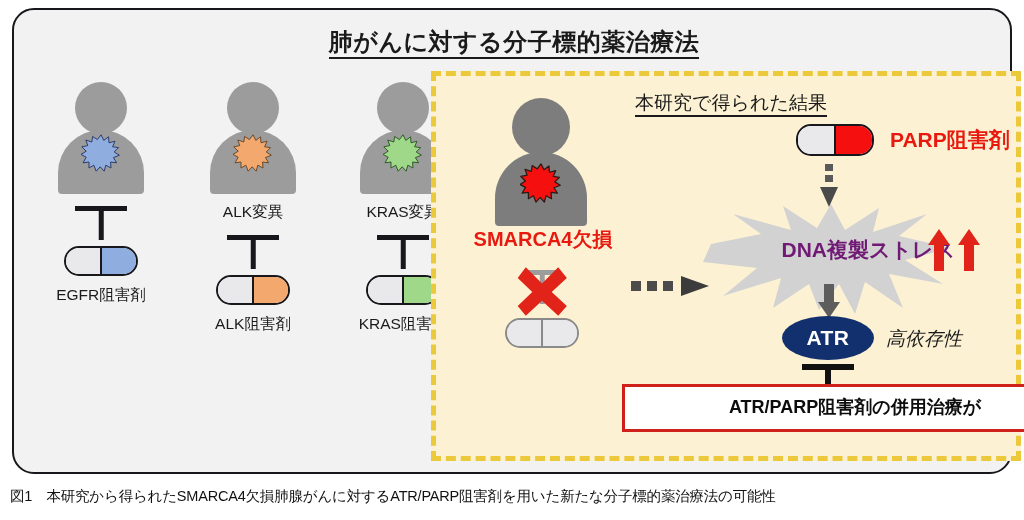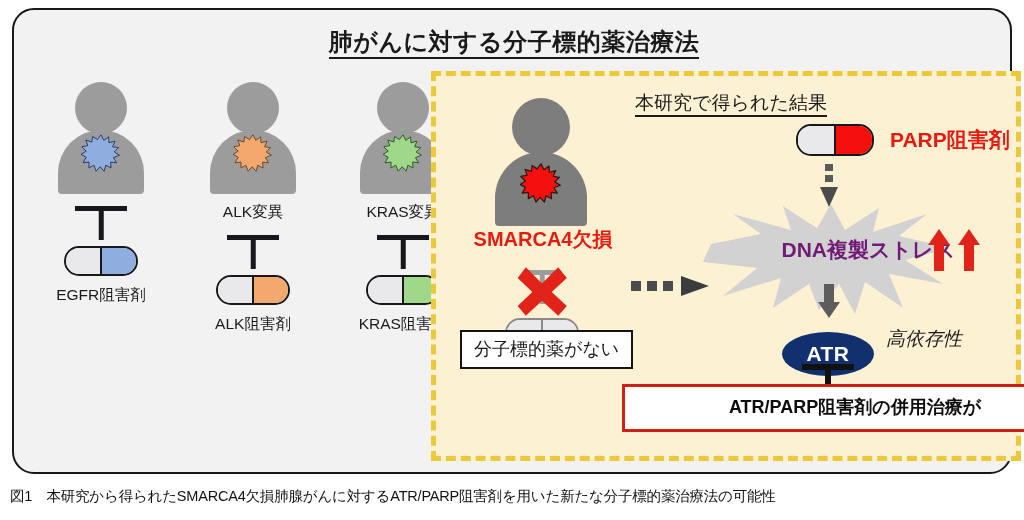--- a/index.html
+++ b/index.html
@@ -145,21 +145,21 @@
   .parp-row .pill{width:78px;height:32px;margin:0;}
   .red-drug-label{font-size:21px;font-weight:bold;color:#e8190f;white-space:nowrap;}
 
   .parp-dotted-arrow{position:absolute;left:383px;top:88px;width:20px;height:44px;}
 
   
   .down-arrow-solid{position:absolute;left:382px;top:208px;width:22px;height:34px;}
 
   
   .atr-oval{
-    position:absolute;left:346px;top:256px;width:92px;height:44px;
+    position:absolute;left:346px;top:240px;width:92px;height:44px;
     background:#13306e;border-radius:50%;
     display:flex;align-items:center;justify-content:center;
   }
   .atr-oval span{color:#ffffff;font-size:21px;font-weight:bold;letter-spacing:.5px;}
   .atr-dep{
     position:absolute;left:450px;top:250px;font-size:19px;color:#1a1a1a;white-space:nowrap;font-style:italic;
   }
 
   .atr-tbar{position:absolute;left:366px;top:288px;width:52px;height:32px;}
   .atr-tbar .cap{position:absolute;left:0;top:0;width:52px;height:6px;background:#111;}
@@ -281,23 +281,20 @@
           <div class="pill empty">
             <div class="half-l"></div>
             <div class="half-r"></div>
             <div class="divider"></div>
           </div>
         </div>
         <svg class="xmark" viewBox="0 0 100 100">
           <polygon points="20,6 50,36 80,6 96,26 68,52 96,78 80,96 50,68 20,96 5,78 32,52 5,26" fill="#e2231a"></polygon>
         </svg>
       </div>
-      <div class="nobox">
-        <span>分子標的薬がない</span>
-      </div>
 
       <svg class="dot-arrow" viewBox="0 0 84 20">
         <rect x="2" y="5" width="10" height="10" fill="#4b4b4b"></rect>
         <rect x="18" y="5" width="10" height="10" fill="#4b4b4b"></rect>
         <rect x="34" y="5" width="10" height="10" fill="#4b4b4b"></rect>
         <polygon points="52,0 52,20 80,10" fill="#3c3c3c"></polygon>
       </svg>
 
       <div class="parp-row">
         <div class="pill red">

